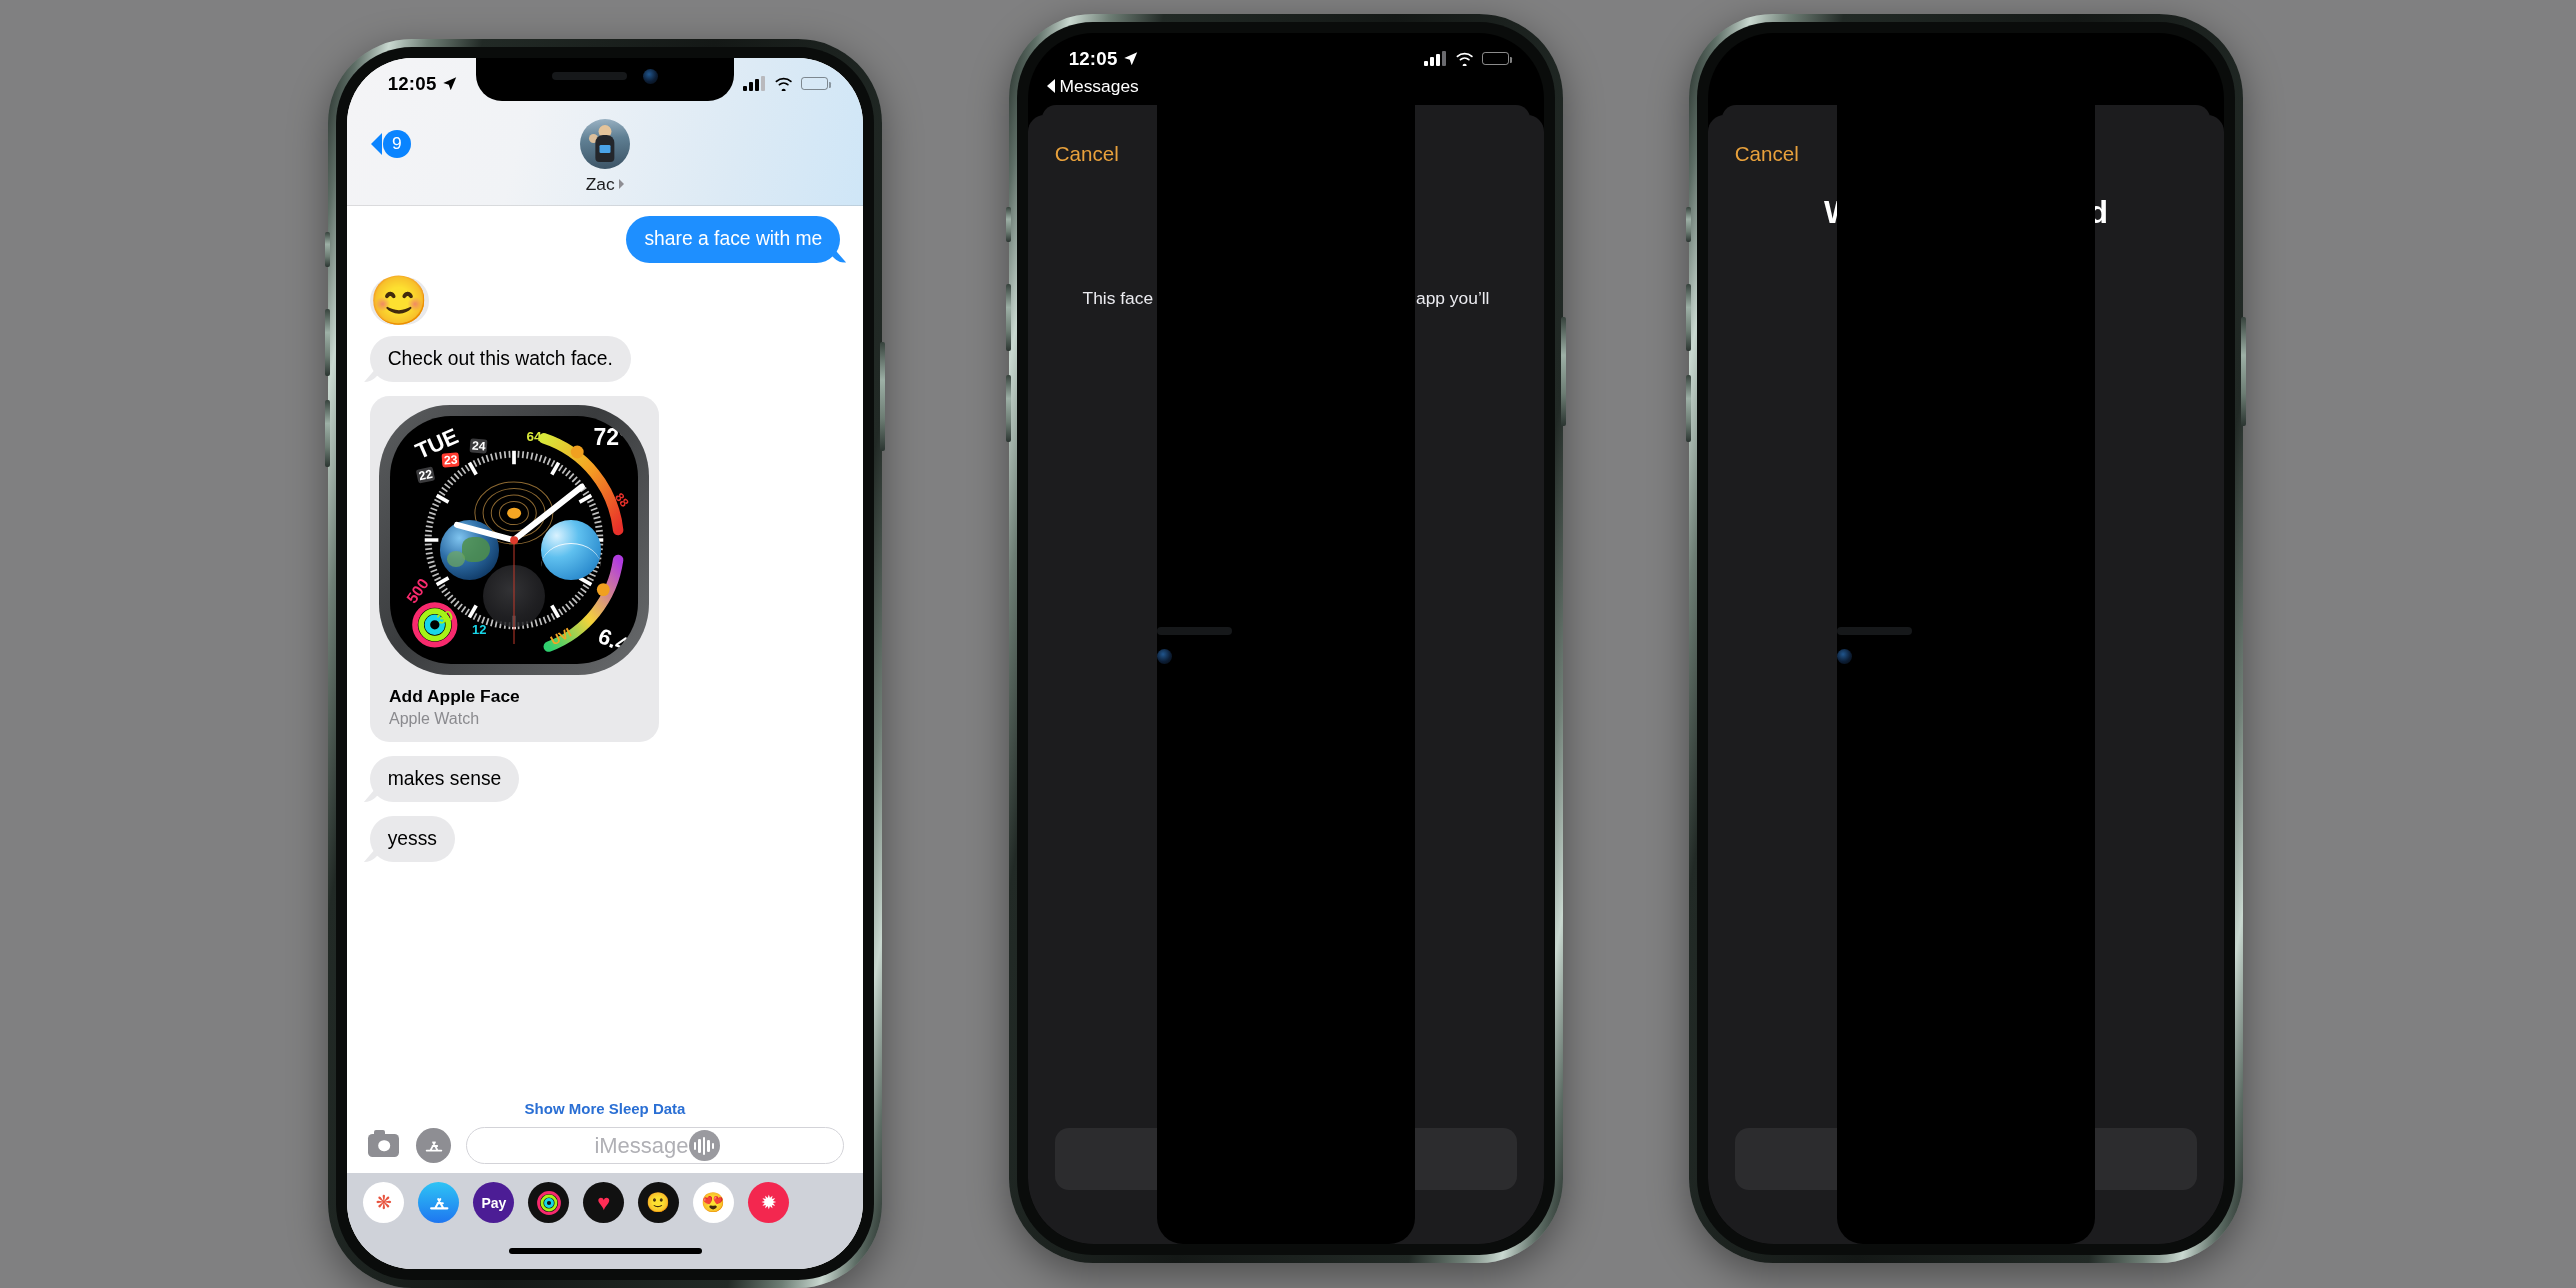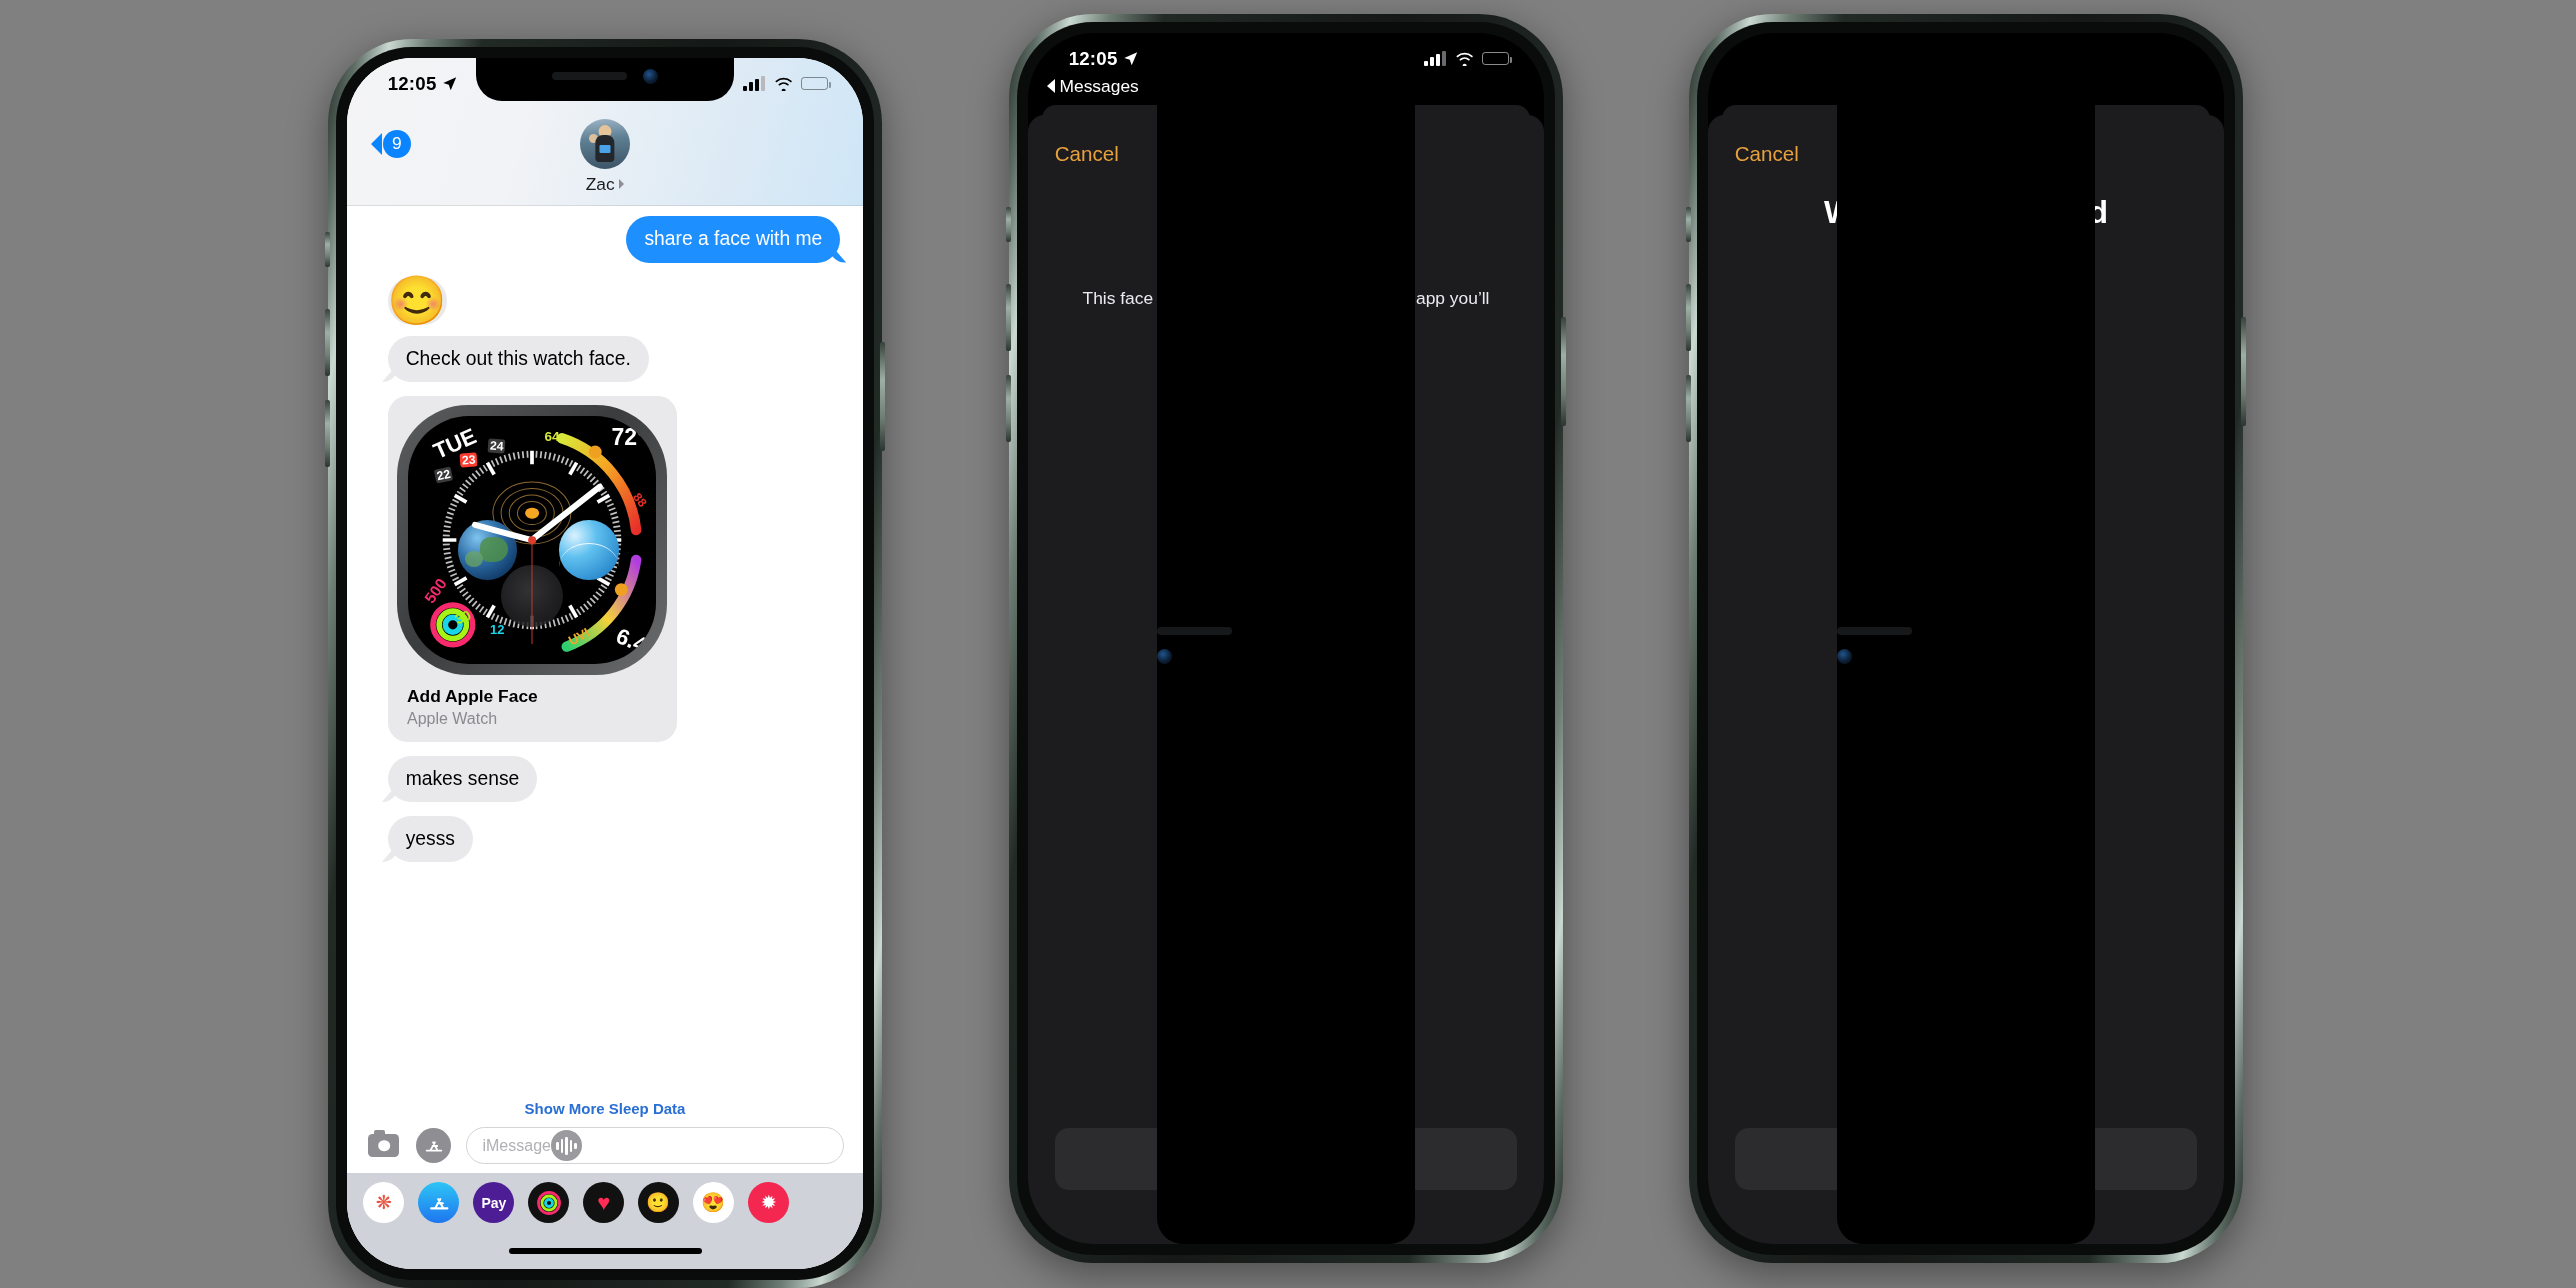--- a/index.html
+++ b/index.html
@@ -112,21 +112,21 @@
     background: linear-gradient(175deg,#9fb6c7 0%,#5f7f93 40%,#3a5163 100%);
     position: relative;
   }
   .avatar .head{position:absolute;left:50%;top:12%;transform:translateX(-50%);width:13px;height:13px;border-radius:50%;background:#e5c49a;}
   .avatar .body{position:absolute;left:50%;top:32%;transform:translateX(-50%);width:19.3px;height:27px;border-radius:7.7px 7.7px 3.9px 3.9px;background:#23262b;}
   .avatar .bib{position:absolute;left:50%;top:52%;transform:translateX(-50%);width:11px;height:8.4px;background:#4aa3e8;border-radius:1.3px;}
   .avatar .head2{position:absolute;left:18%;top:30%;width:9px;height:9px;border-radius:50%;background:#dcbf9b;}
   .contact-name { display:flex; align-items:center; gap:4.5px; font-size:17.4px; color:#1c1c1e; margin-top:5.2px; }
   .chev-right-sm { width:0;height:0;border-top:5.8px solid transparent;border-bottom:5.8px solid transparent;border-left:5.8px solid #8e8e93; }
 
-  .thread { flex:1; padding: 10.3px 23px 0 23px; overflow:hidden; position:relative;margin-left:18px; }
+  .thread { flex:1; padding: 10.3px 23px 0 23px; overflow:hidden; position:relative; }
   .row { display:flex; margin-bottom: 14px; }
   .row.out { justify-content:flex-end; }
   .row.in  { justify-content:flex-start; }
   .bubble {
     max-width: 361px; padding: 11px 18px; border-radius: 27px;
     font-size: 19.3px; line-height: 1.25; position: relative;
   }
   .bubble.out { background:#1e8fff; color:#fff; }
   .bubble.in  { background:#e9e9eb; color:#000; }
   .bubble.out:after{content:'';position:absolute;right:-5.8px;bottom:0;width:16.7px;height:19.3px;background:#1e8fff;
@@ -194,22 +194,22 @@
   .input-bar {
     display:flex; align-items:center; gap: 14px; padding: 7.7px 19.3px 9px 19.3px; background:#fff;
   }
   .ibtn { width:36px; height:36px; border-radius:50%; display:flex;align-items:center;justify-content:center;flex:none;}
   .cam-icon { position:relative; width:31px; height:23px; background:#8e8e93; border-radius:4.5px; }
   .cam-icon:before{content:'';position:absolute;left:50%;top:50%;transform:translate(-50%,-50%);width:11.6px;height:11.6px;border-radius:50%;background:#fff;}
   .cam-icon:after{content:'';position:absolute;left:5.8px;top:-4.5px;width:10.3px;height:5.2px;border-radius:1.9px 1.9px 0 0;background:#8e8e93;}
   .appstore-icon{width:35px;height:35px;border-radius:50%;background:#8e8e93;display:flex;align-items:center;justify-content:center;color:#fff;font-size:23px;font-weight:bold;}
   .imessage-field {
     flex:1; height:37px; border:1.3px solid #d3d3d8; border-radius:19.3px;
-    display:flex; align-items:center; padding: 0 11.6px 0 15.5px; color:#b0b0b5; font-size:16px;
-    justify-content:flex-start;
+    display:flex; align-items:center; padding: 0 11.6px 0 15.5px; color:#b0b0b5; font-size:22px;
+    justify-content:center;
   }
   .mic-btn{width:31px;height:31px;border-radius:50%;background:#9a9a9f;display:flex;align-items:center;justify-content:center;gap:1.9px;}
   .mic-btn i{display:block;width:2.6px;background:#fff;border-radius:1.3px;}
   .mic-btn i:nth-child(1){height:7.7px}.mic-btn i:nth-child(2){height:14px}
   .mic-btn i:nth-child(3){height:18px}.mic-btn i:nth-child(4){height:11.6px}.mic-btn i:nth-child(5){height:6.4px}
 
   .app-drawer {
     background:#cfd2d9; display:flex; align-items:center; gap:14px;
     padding: 9px 0 9px 16.7px; overflow:hidden; flex:none;
   }

